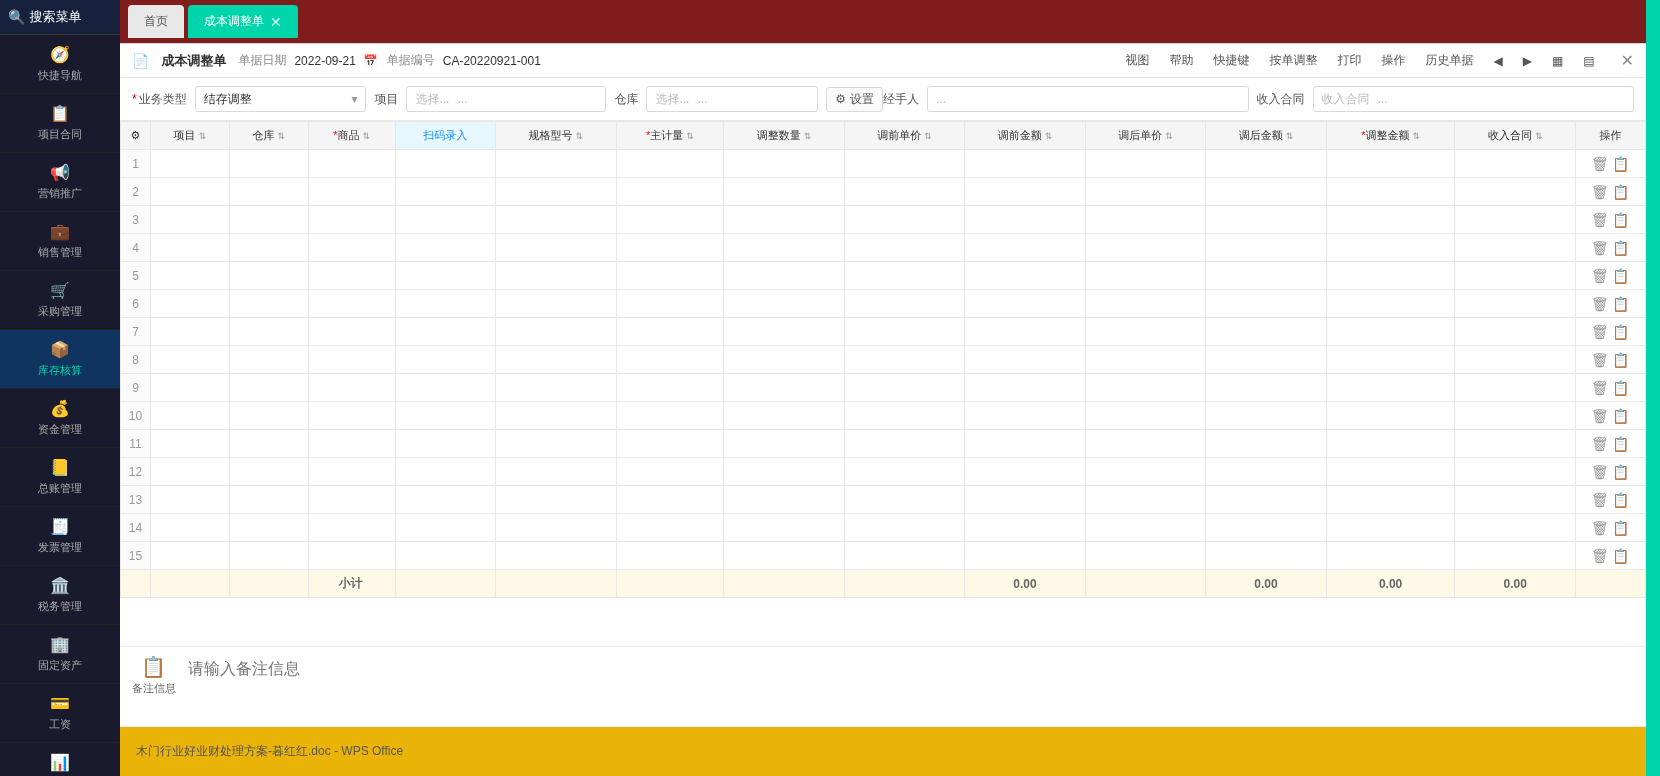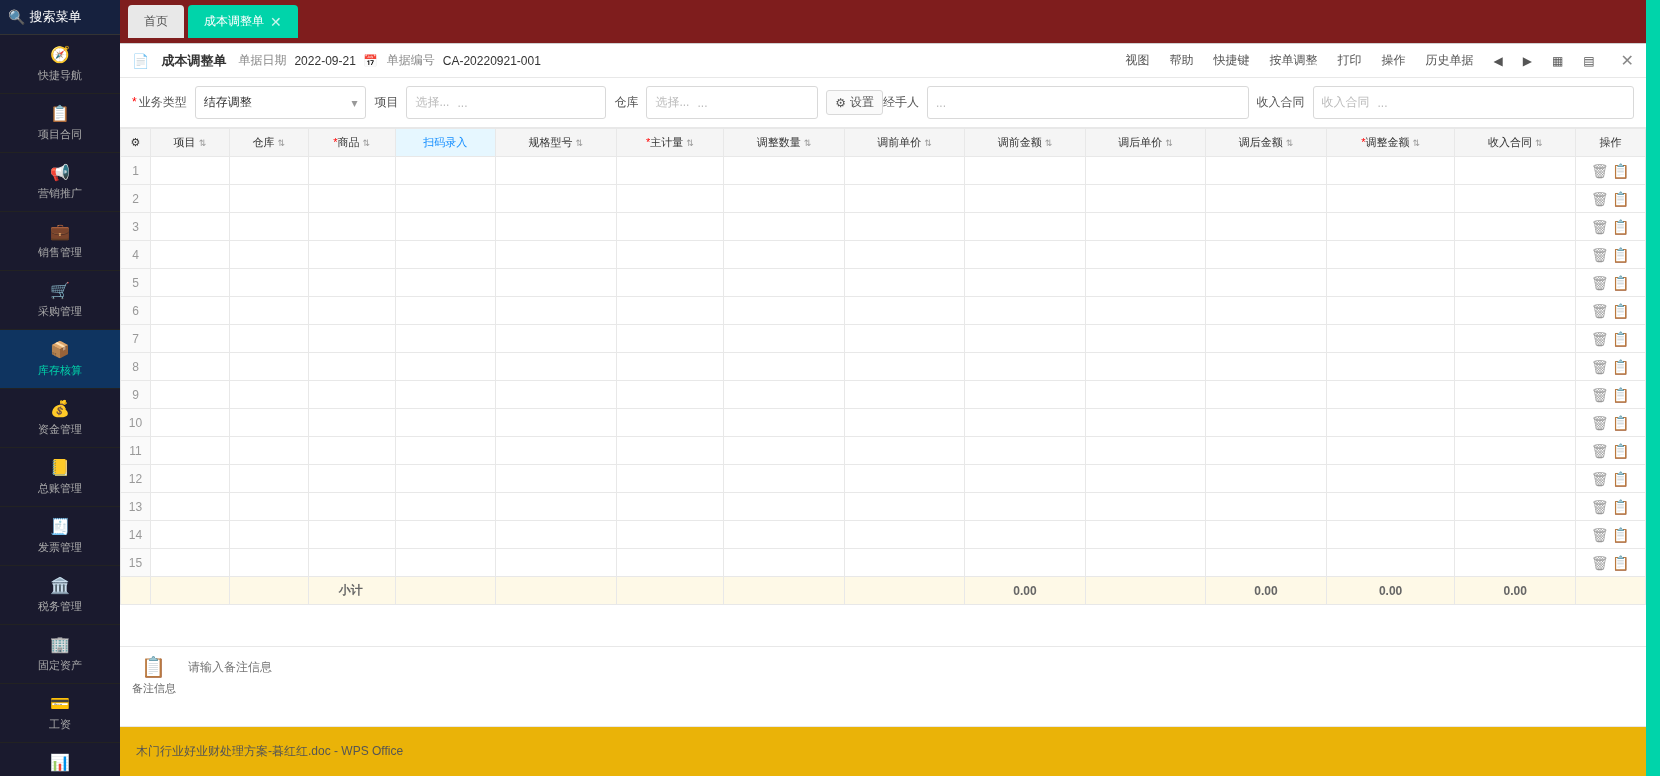--- a/index.html
+++ b/index.html
@@ -35,21 +35,21 @@
     .doc-meta-icon { color: #888; cursor: pointer; }
     .doc-actions { margin-left: auto; display: flex; align-items: center; gap: 8px; font-size: 12px; color: #555; }
     .doc-action-btn { cursor: pointer; color: #555; display: flex; align-items: center; gap: 3px; padding: 2px 6px; border-radius: 3px; }
     .doc-close-btn { cursor: pointer; color: #888; font-size: 16px; margin-left: 8px; }
 
     
     .form-area { padding: 8px 12px; border-bottom: 1px solid #e8e8e8; display: flex; flex-wrap: wrap; gap: 0; align-items: center; flex-shrink: 0; }
     .form-row { display: flex; align-items: center; gap: 8px; flex: 1; min-width: 300px; }
     .form-label { color: #555; font-size: 12px; white-space: nowrap; }
     .form-label.required::before { content: "*"; color: red; margin-right: 2px; }
-    .form-input { border: 1px solid #d9d9d9; border-radius: 3px; padding: 3px 8px; font-size: 12px; color: #333; background: #fff; flex: 1; min-width: 120px; display: flex; align-items: center; cursor: pointer; height: 33px; }
+    .form-input { border: 1px solid #d9d9d9; border-radius: 3px; padding: 3px 8px; font-size: 12px; color: #333; background: #fff; flex: 1; min-width: 120px; display: flex; align-items: center; cursor: pointer; height: 26px; }
     .form-input .placeholder { color: #bbb; }
     .form-input .arrow { margin-left: auto; color: #999; }
     .form-input.has-value { color: #333; }
     .settings-btn { border: 1px solid #d9d9d9; border-radius: 3px; padding: 3px 8px; font-size: 12px; color: #555; cursor: pointer; display: flex; align-items: center; gap: 4px; background: #fafafa; }
 
     
     .table-container { flex: 1; overflow: auto; }
     table { width: 100%; border-collapse: collapse; font-size: 12px; }
     thead tr { background: #f5f5f5; position: sticky; top: 0; z-index: 10; }
     th { border: 1px solid #e8e8e8; padding: 6px 4px; text-align: center; color: #333; font-weight: normal; white-space: nowrap; position: relative; cursor: pointer; font-size: 11px; }
@@ -62,21 +62,21 @@
     .action-cell { display: flex; align-items: center; justify-content: center; gap: 4px; }
     .action-icon { cursor: pointer; color: #999; font-size: 14px; }
     .gear-col { width: 30px; background: #f5f5f5; }
     .operation-col { width: 70px; }
 
     
     .notes-area { border-top: 1px solid #e8e8e8; padding: 8px 12px; display: flex; align-items: flex-start; gap: 8px; flex-shrink: 0; min-height: 80px; }
     .notes-icon-area { display: flex; flex-direction: column; align-items: center; gap: 2px; cursor: pointer; }
     .notes-icon { font-size: 20px; color: #666; }
     .notes-label { font-size: 11px; color: #666; }
-    .notes-input { flex: 1; border: none; outline: none; font-size: 12px; color: #15803d; padding: 4px; resize: none; }
+    .notes-input { flex: 1; border: none; outline: none; font-size: 16px; color: #15803d; padding: 4px; resize: none; }
 
     
     .bottom-bar { background: #eab308; border-top: 1px solid #e8e8e8; padding: 16px 16px; display: flex; align-items: center; justify-content: space-between; flex-shrink: 0; }
     .taskbar { color: #555; font-size: 12px; }
     .btn-group { display: flex; gap: 8px; }
     .btn { padding: 5px 16px; border-radius: 3px; font-size: 13px; cursor: pointer; border: 1px solid #d9d9d9; }
     .btn-default { background: #fff; color: #555; }
     .btn-save-new { background: #1890ff; color: #fff; border-color: #1890ff; display: flex; align-items: center; gap: 0; border-radius: 3px; overflow: hidden; }
     .btn-save-new .main-part { padding: 5px 12px; border-right: 1px solid rgba(255,255,255,0.3); }
     .btn-save-new .arrow-part { padding: 5px 8px; cursor: pointer; }

